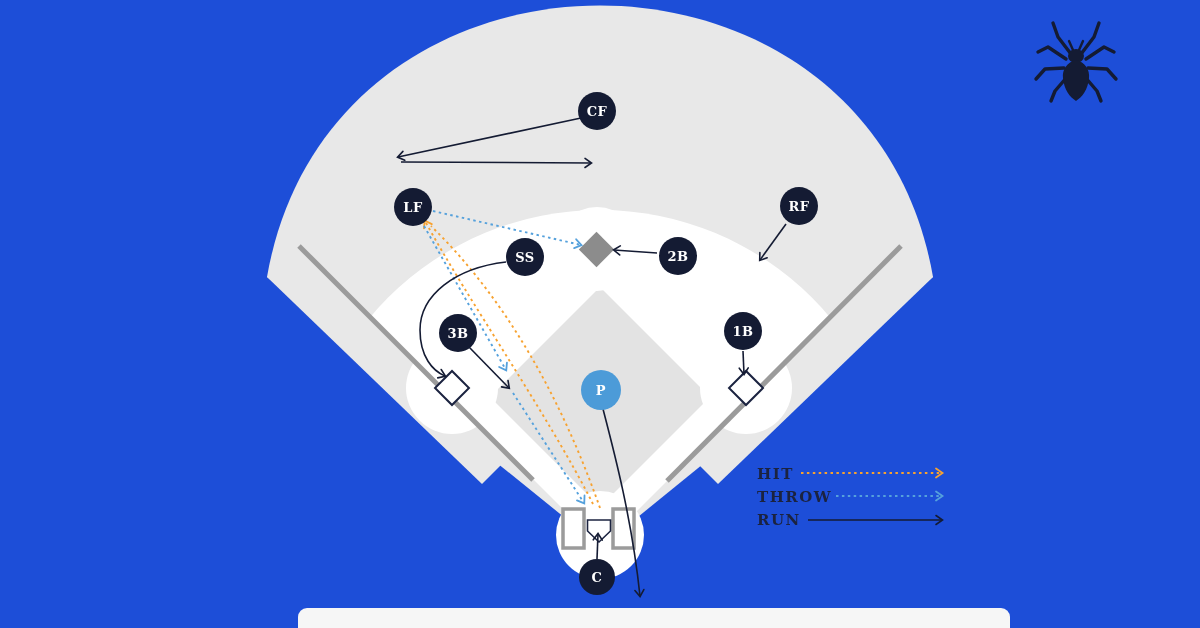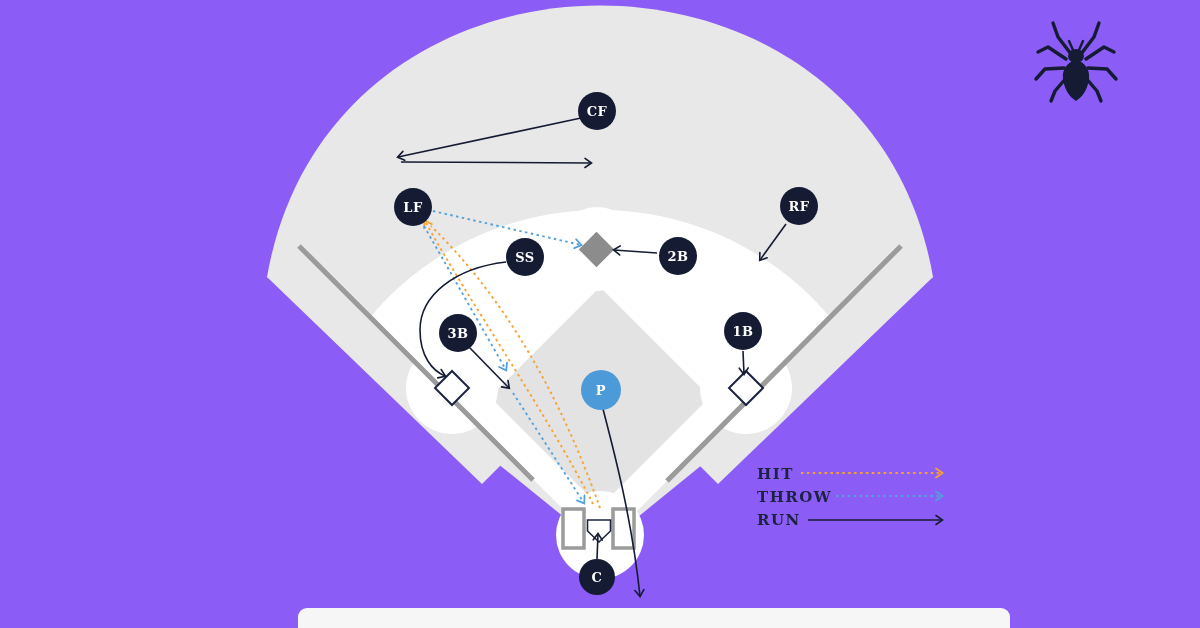--- a/index.html
+++ b/index.html
@@ -1,16 +1,16 @@
 <!DOCTYPE html>
 <html><head>
 <meta charset="utf-8">
 <style>
   html,body{margin:0;padding:0;background:#ffffff;}
-  .stage{position:relative;width:1200px;height:628px;background:#8b5cf6;overflow:hidden;
+  .stage{position:relative;width:1200px;height:628px;background:#1d4ed8;overflow:hidden;
          font-family:"DejaVu Serif","Liberation Serif",serif;}
   svg text{font-family:"DejaVu Serif","Liberation Serif",serif;}
   .player-label{fill:#ffffff;font-size:13px;font-weight:bold;letter-spacing:.5px;}
   .legend-label{fill:#1b2340;font-size:15px;font-weight:bold;letter-spacing:1.5px;}
 </style>
 </head>
 <body>
 
 <div class="stage">
 <svg width="1200" height="628" viewBox="0 0 1200 628">

